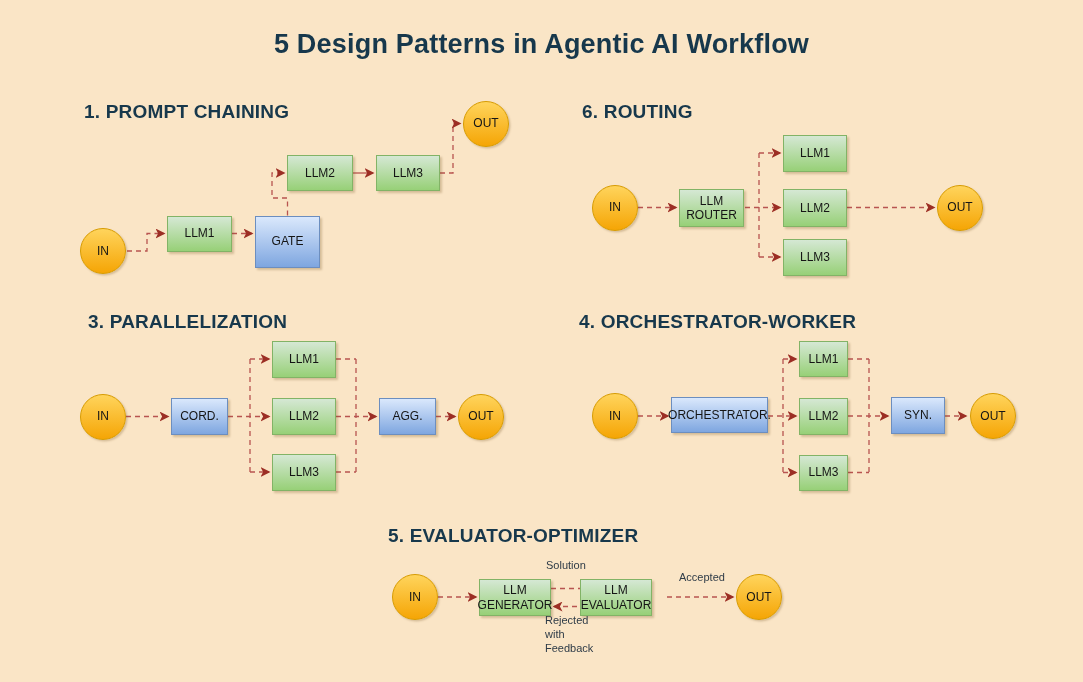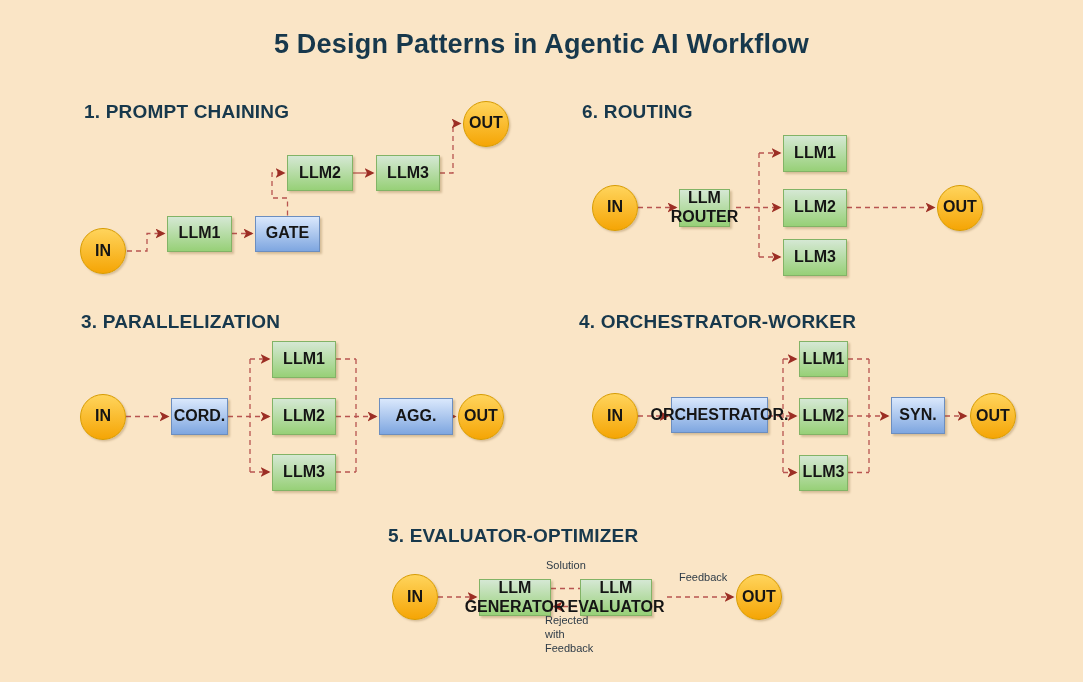--- a/index.html
+++ b/index.html
@@ -13,24 +13,23 @@
     position:absolute;left:0;top:29px;width:1083px;text-align:center;
     font-size:27px;font-weight:bold;color:var(--heading,#17384C);
     letter-spacing:0.2px;
   }
   .heading{
     position:absolute;font-size:19px;font-weight:bold;
     color:var(--heading,#17384C);white-space:nowrap;letter-spacing:0.2px;
   }
   .node{
     position:absolute;display:flex;align-items:center;justify-content:center;
-    text-align:center;font-size:16px;color:#151515;line-height:1.18;
+    text-align:center;font-size:12px;color:#151515;line-height:1.18;
     border:1px solid #888;box-sizing:border-box;
     box-shadow:1.5px 1.5px 2px rgba(120,85,35,0.28);
-    font-weight:bold;
   }
   .green{
     background:linear-gradient(var(--green-top,#D5E8D4),var(--green-bottom,#97D077));
     border-color:var(--green-border,#82B366);
   }
   .blue{
     background:linear-gradient(var(--blue-top,#DAE8FC),var(--blue-bottom,#7EA6E0));
     border-color:var(--blue-border,#6C8EBF);
   }
   .circle{
@@ -98,44 +97,44 @@
     <path class="edge" d="M438 597 H476" marker-end="url(#arrow)"></path>
     <path class="edge" d="M551 588.5 H592" marker-end="url(#arrow)"></path>
     <path class="edge" d="M595 606.5 H554" marker-end="url(#arrow)"></path>
     <path class="edge" d="M667 597 H733" marker-end="url(#arrow)"></path>
   </svg>
 
   <div>
     <div class="heading" style="left:84px;top:101px">1. PROMPT CHAINING</div>
     <div class="node circle" style="left:80px;top:228px;width:46px;height:46px">IN</div>
     <div class="node green" style="left:167px;top:215.5px;width:65px;height:36px">LLM1</div>
-    <div class="node blue" style="left:255px;top:215.5px;width:65px;height:36px">GATE</div>
+    <div class="node blue" style="left:255px;top:215.5px;width:65px;height:52px">GATE</div>
     <div class="node green" style="left:287px;top:155px;width:66px;height:36px">LLM2</div>
     <div class="node green" style="left:376px;top:155px;width:64px;height:36px">LLM3</div>
     <div class="node circle" style="left:463px;top:100.5px;width:46px;height:46px">OUT</div>
   </div>
 
   <div>
     <div class="heading" style="left:582px;top:101px">6. ROUTING</div>
     <div class="node circle" style="left:592px;top:184.5px;width:46px;height:46px">IN</div>
-    <div class="node green" style="left:679px;top:189px;width:51px;height:38px">LLM ROUTER</div>
+    <div class="node green" style="left:679px;top:189px;width:65px;height:38px">LLM ROUTER</div>
     <div class="node green" style="left:783px;top:134.5px;width:64px;height:37px">LLM1</div>
     <div class="node green" style="left:783px;top:189px;width:64px;height:37.5px">LLM2</div>
     <div class="node green" style="left:783px;top:238.5px;width:64px;height:37px">LLM3</div>
     <div class="node circle" style="left:937px;top:184.5px;width:46px;height:46px">OUT</div>
   </div>
 
   <div>
-    <div class="heading" style="left:81px;top:311px">3. PARALLELIZATION</div>
+    <div class="heading" style="left:88px;top:311px">3. PARALLELIZATION</div>
     <div class="node circle" style="left:80px;top:393.5px;width:46px;height:46px">IN</div>
     <div class="node blue" style="left:171px;top:398px;width:57px;height:37px">CORD.</div>
     <div class="node green" style="left:272px;top:340.5px;width:64px;height:37px">LLM1</div>
     <div class="node green" style="left:272px;top:398px;width:64px;height:37px">LLM2</div>
     <div class="node green" style="left:272px;top:453.5px;width:64px;height:37px">LLM3</div>
-    <div class="node blue" style="left:379px;top:398px;width:74px;height:37px">AGG.</div>
+    <div class="node blue" style="left:379px;top:398px;width:57px;height:37px">AGG.</div>
     <div class="node circle" style="left:458px;top:393.5px;width:46px;height:46px">OUT</div>
   </div>
 
   <div>
     <div class="heading" style="left:579px;top:311px">4. ORCHESTRATOR-WORKER</div>
     <div class="node circle" style="left:592px;top:393px;width:46px;height:46px">IN</div>
     <div class="node blue" style="left:671px;top:397px;width:97px;height:36px">ORCHESTRATOR.</div>
     <div class="node green" style="left:799px;top:341px;width:49px;height:36px">LLM1</div>
     <div class="node green" style="left:799px;top:398px;width:49px;height:37px">LLM2</div>
     <div class="node green" style="left:799px;top:454.5px;width:49px;height:36px">LLM3</div>
@@ -143,17 +142,17 @@
     <div class="node circle" style="left:970px;top:393px;width:46px;height:46px">OUT</div>
   </div>
 
   <div>
     <div class="heading" style="left:388px;top:525px">5. EVALUATOR-OPTIMIZER</div>
     <div class="node circle" style="left:392px;top:574px;width:46px;height:46px">IN</div>
     <div class="node green" style="left:479px;top:579px;width:72px;height:37px">LLM GENERATOR</div>
     <div class="node green" style="left:580px;top:579px;width:72px;height:37px">LLM EVALUATOR</div>
     <div class="node circle" style="left:736px;top:574px;width:46px;height:46px">OUT</div>
     <div class="edge-label" style="left:546px;top:559px;width:50px">Solution</div>
-    <div class="edge-label" style="left:679px;top:571px;width:50px">Feedback</div>
+    <div class="edge-label" style="left:679px;top:571px;width:50px">Accepted</div>
     <div class="edge-label" style="left:545px;top:614px;width:55px">Rejected with Feedback</div>
   </div>
 
 </div>
 
 </body></html>

